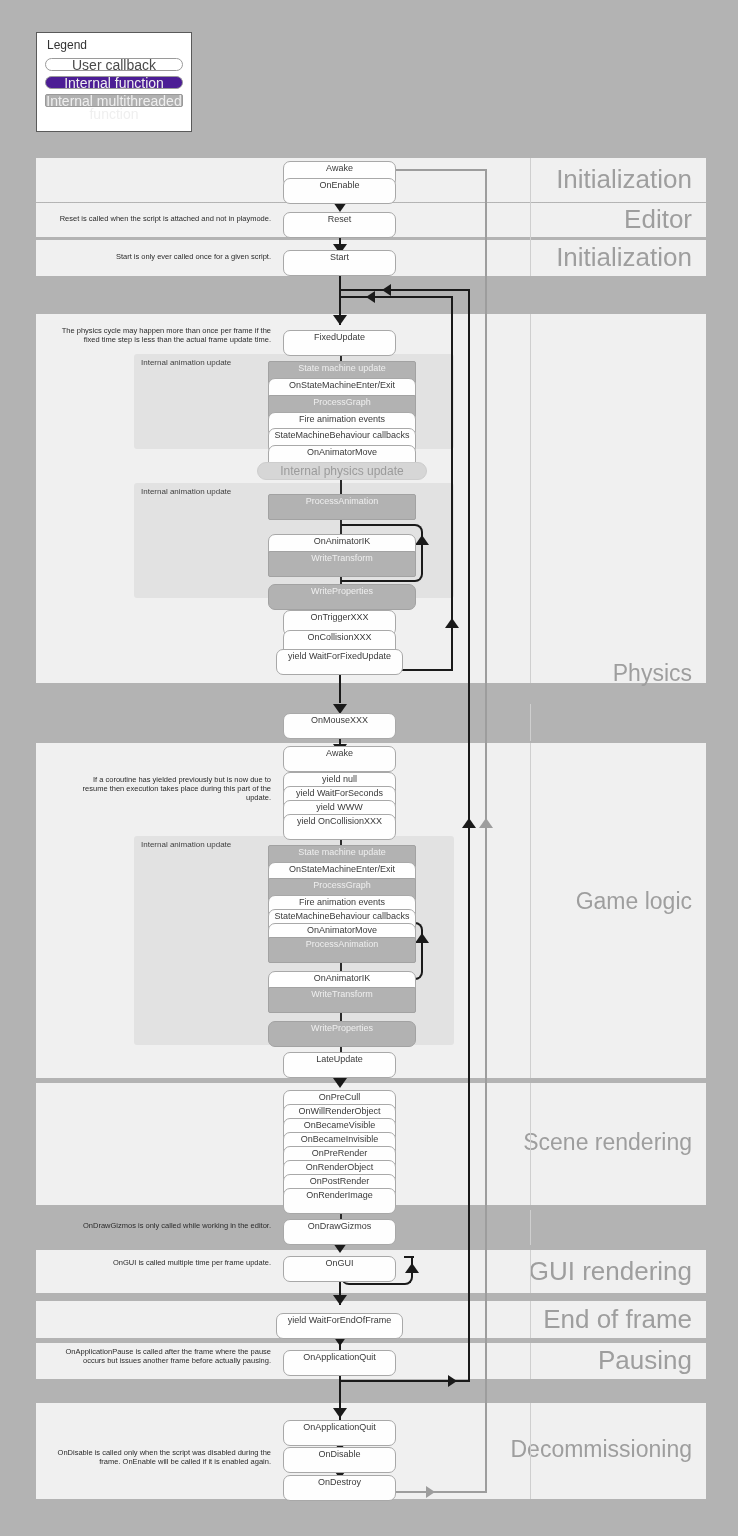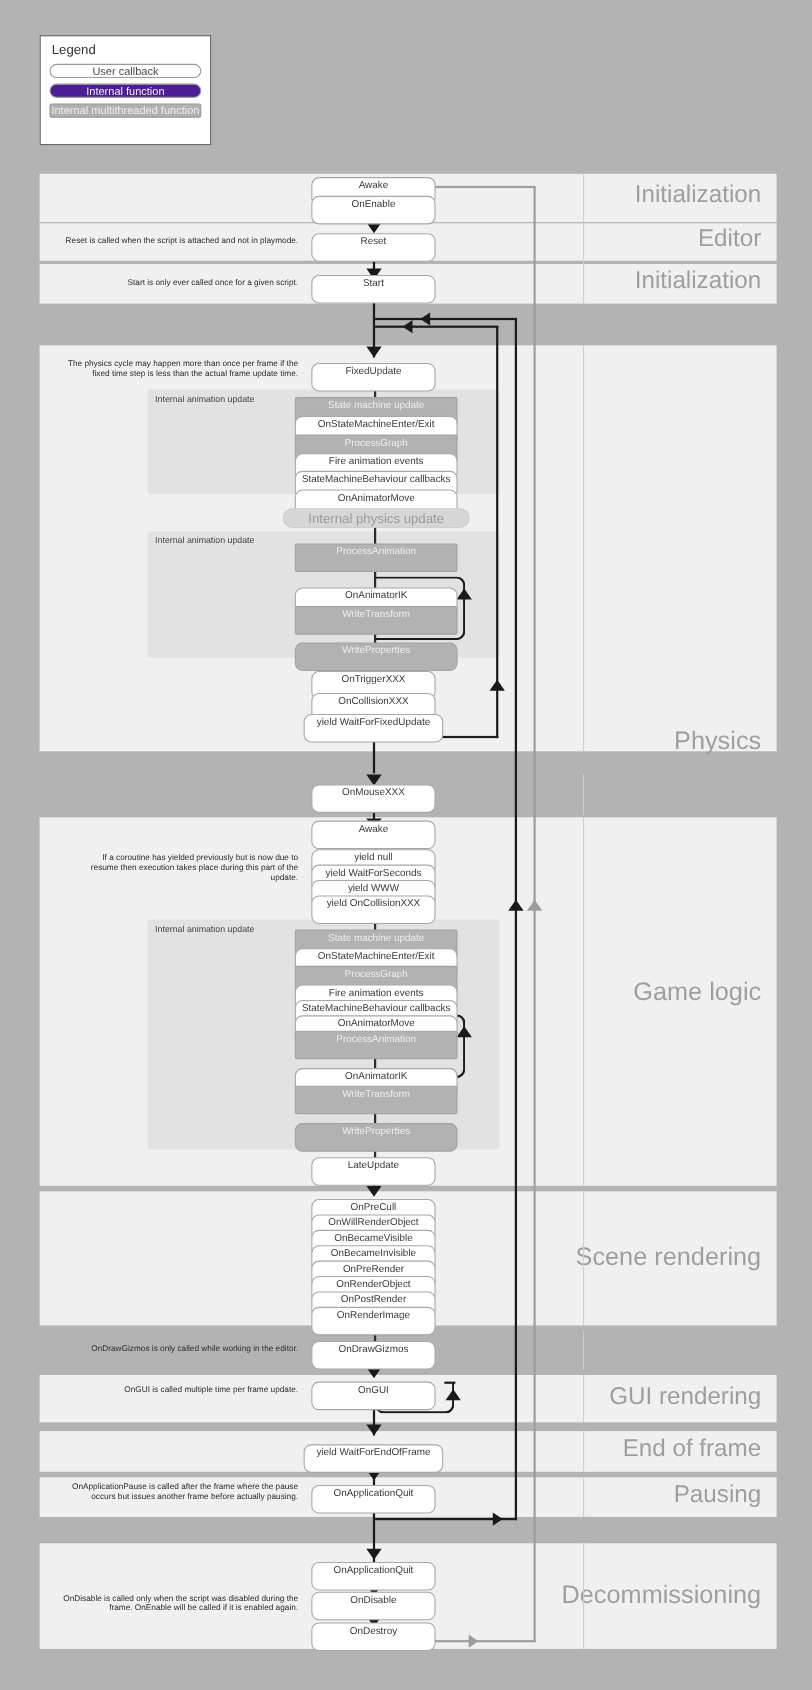--- a/index.html
+++ b/index.html
@@ -16,36 +16,36 @@
   .legend{
     position:absolute;left:36px;top:32px;width:156px;height:100px;
     background:#fff;border:1px solid #5a5a5a;
     box-shadow:0 0 0 0 transparent;
     padding:6px 8px 8px 8px;box-sizing:border-box;
   }
   .legend-title{font-size:12px;color:#333;margin:0 0 6px 2px;line-height:13px;}
   .lg-row{margin:0 0 5px 0;}
   .pill{
     height:13px;line-height:13px;text-align:center;
-    font-size:10px;color:#4a4a4a;box-sizing:border-box;
+    font-size:14px;color:#4a4a4a;box-sizing:border-box;
   }
   .pill.user{border:1px solid #9a9a9a;border-radius:7px;background:#fff;}
   .pill.internal{border:1px solid #9a9a9a;border-radius:7px;background:#4c1d95;color:#efefef;}
   .pill.mt{border:1px solid #9a9a9a;border-radius:2px;background:#b0b0b0;color:#efefef;}
 
   
   .chart{position:absolute;left:36px;top:158px;width:670px;height:1341px;}
 
   
   .band{
     position:absolute;left:0;width:670px;background:#f0f0f0;
   }
   .band .seclabel{
     position:absolute;right:14px;
-    font-size:22px;color:#9e9e9e;font-weight:400;
+    font-size:26px;color:#9e9e9e;font-weight:400;
     white-space:nowrap;line-height:1;
   }
   .band.tall .seclabel{font-size:23px;}
 
   
   .dotsep{
     position:absolute;left:0;width:670px;height:0;
     border-top:1px dotted #b5b5b5;
   }
 

